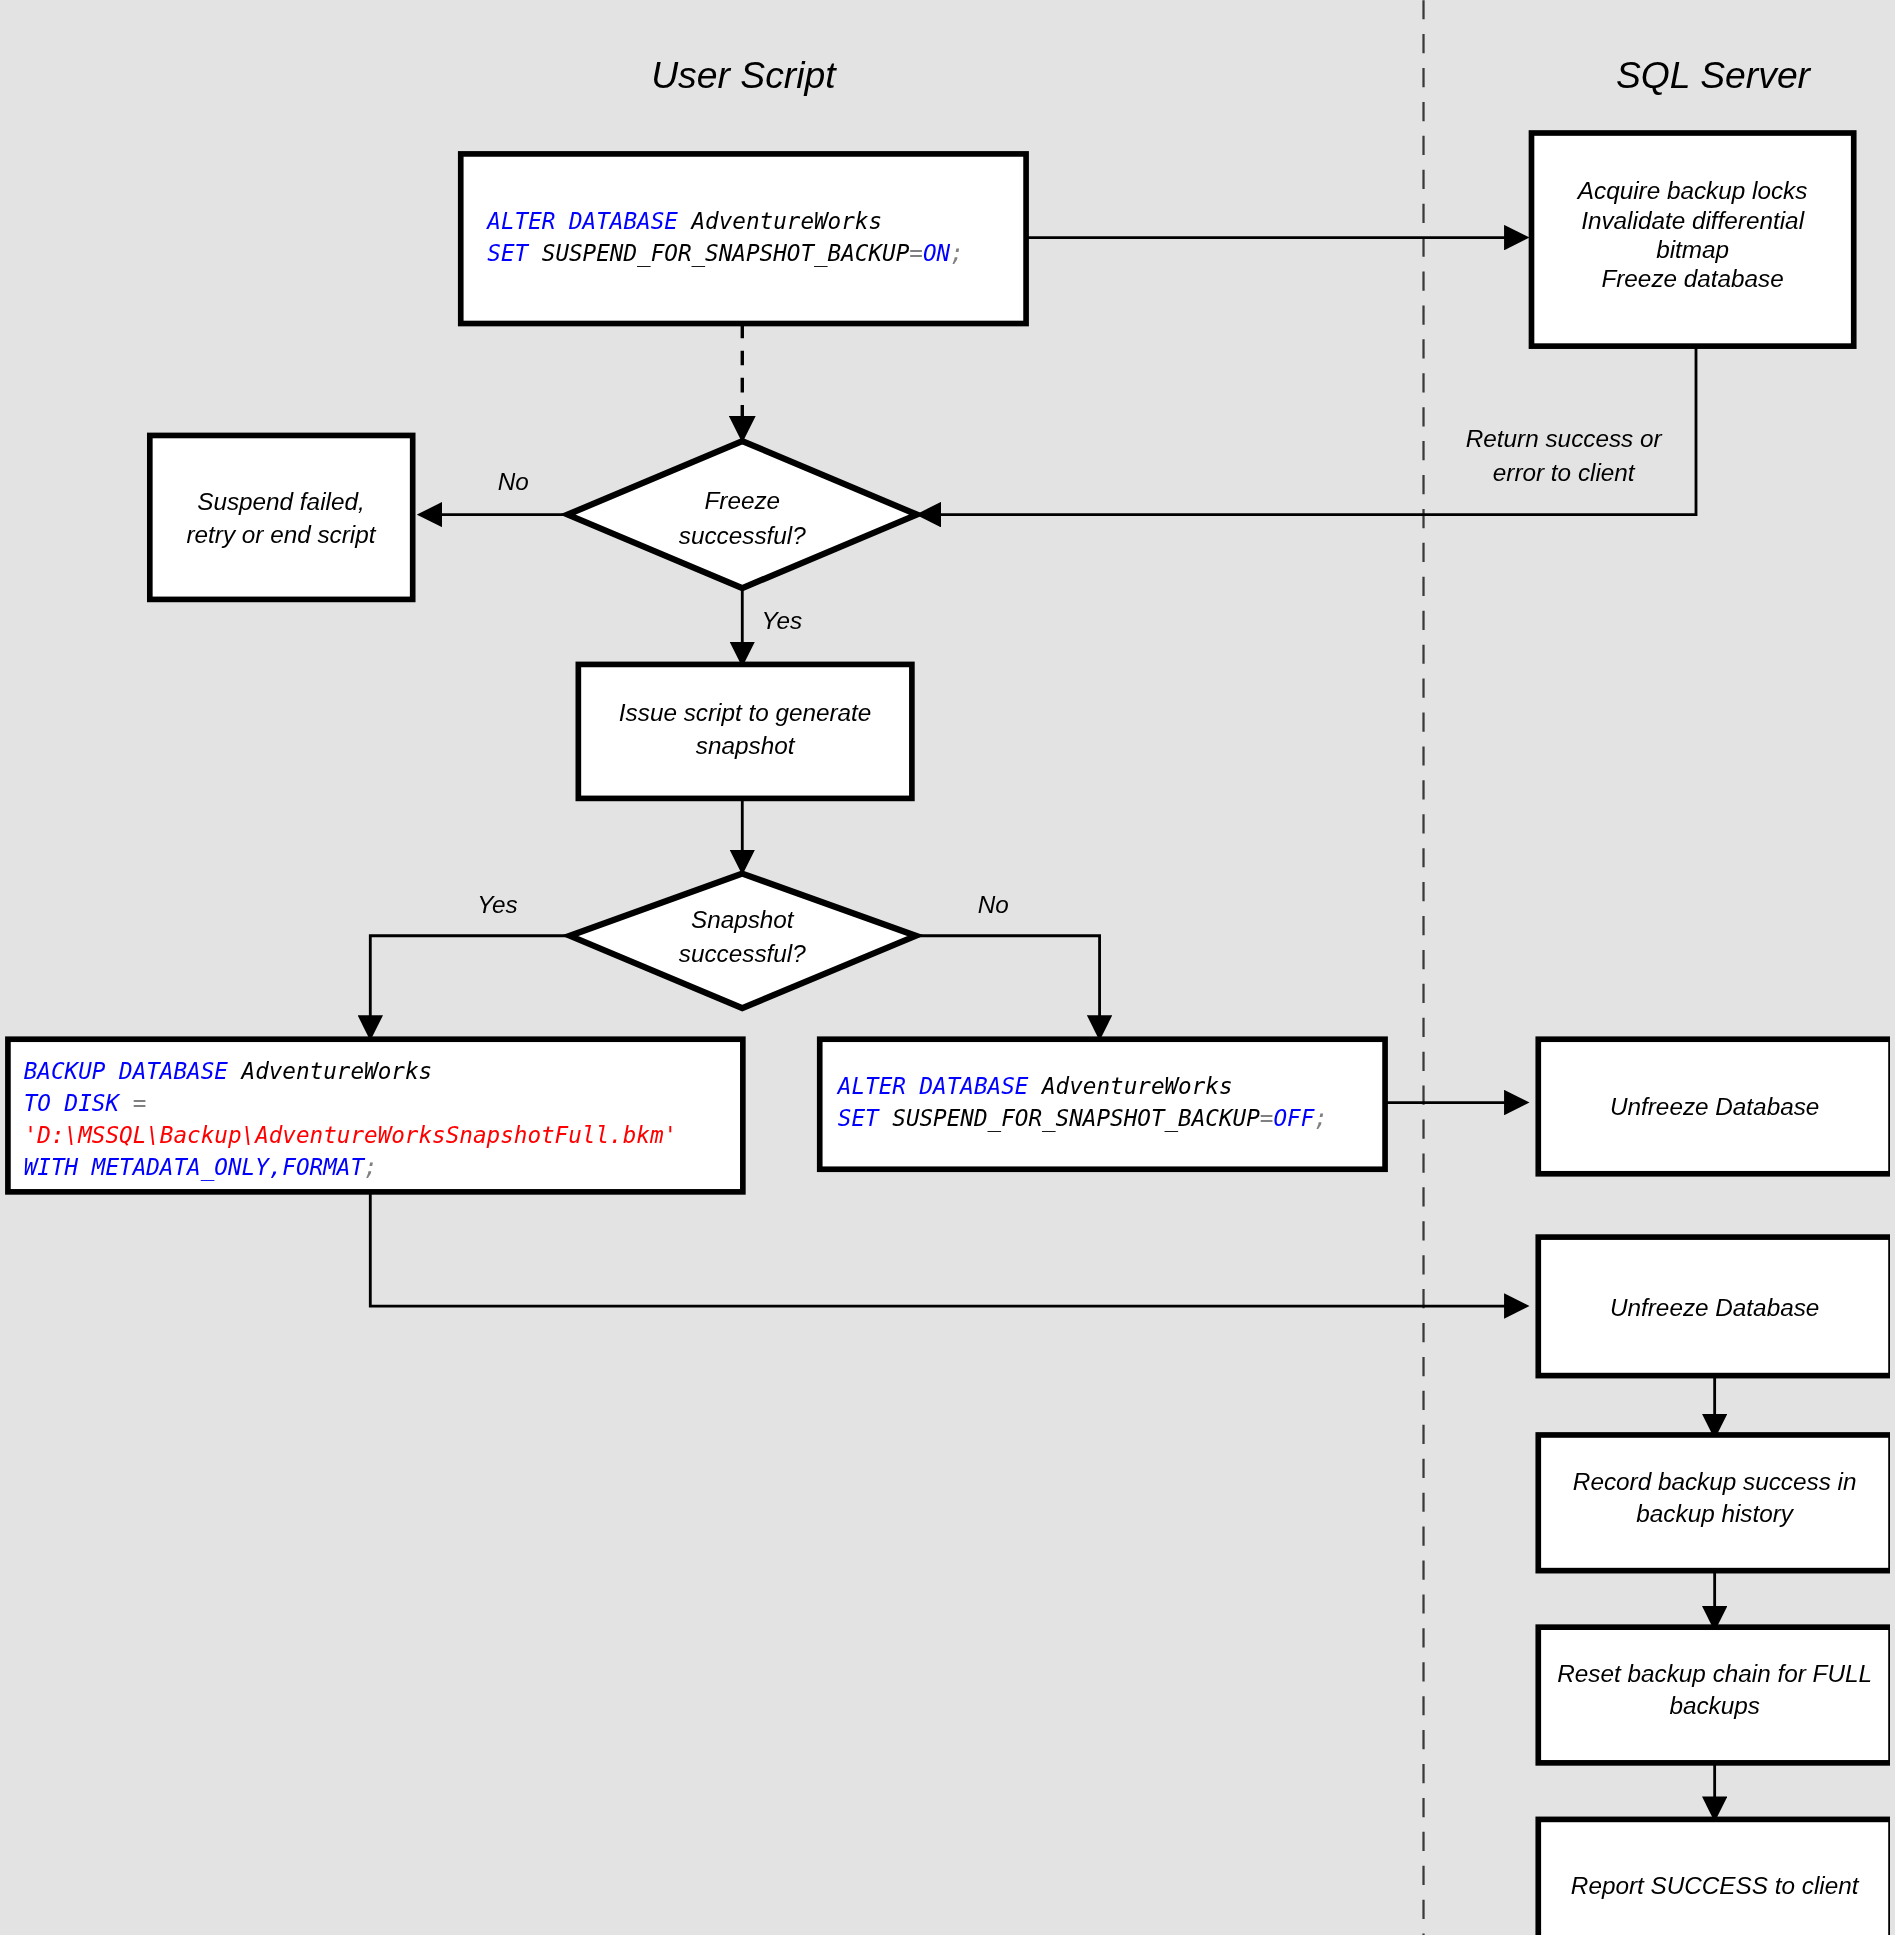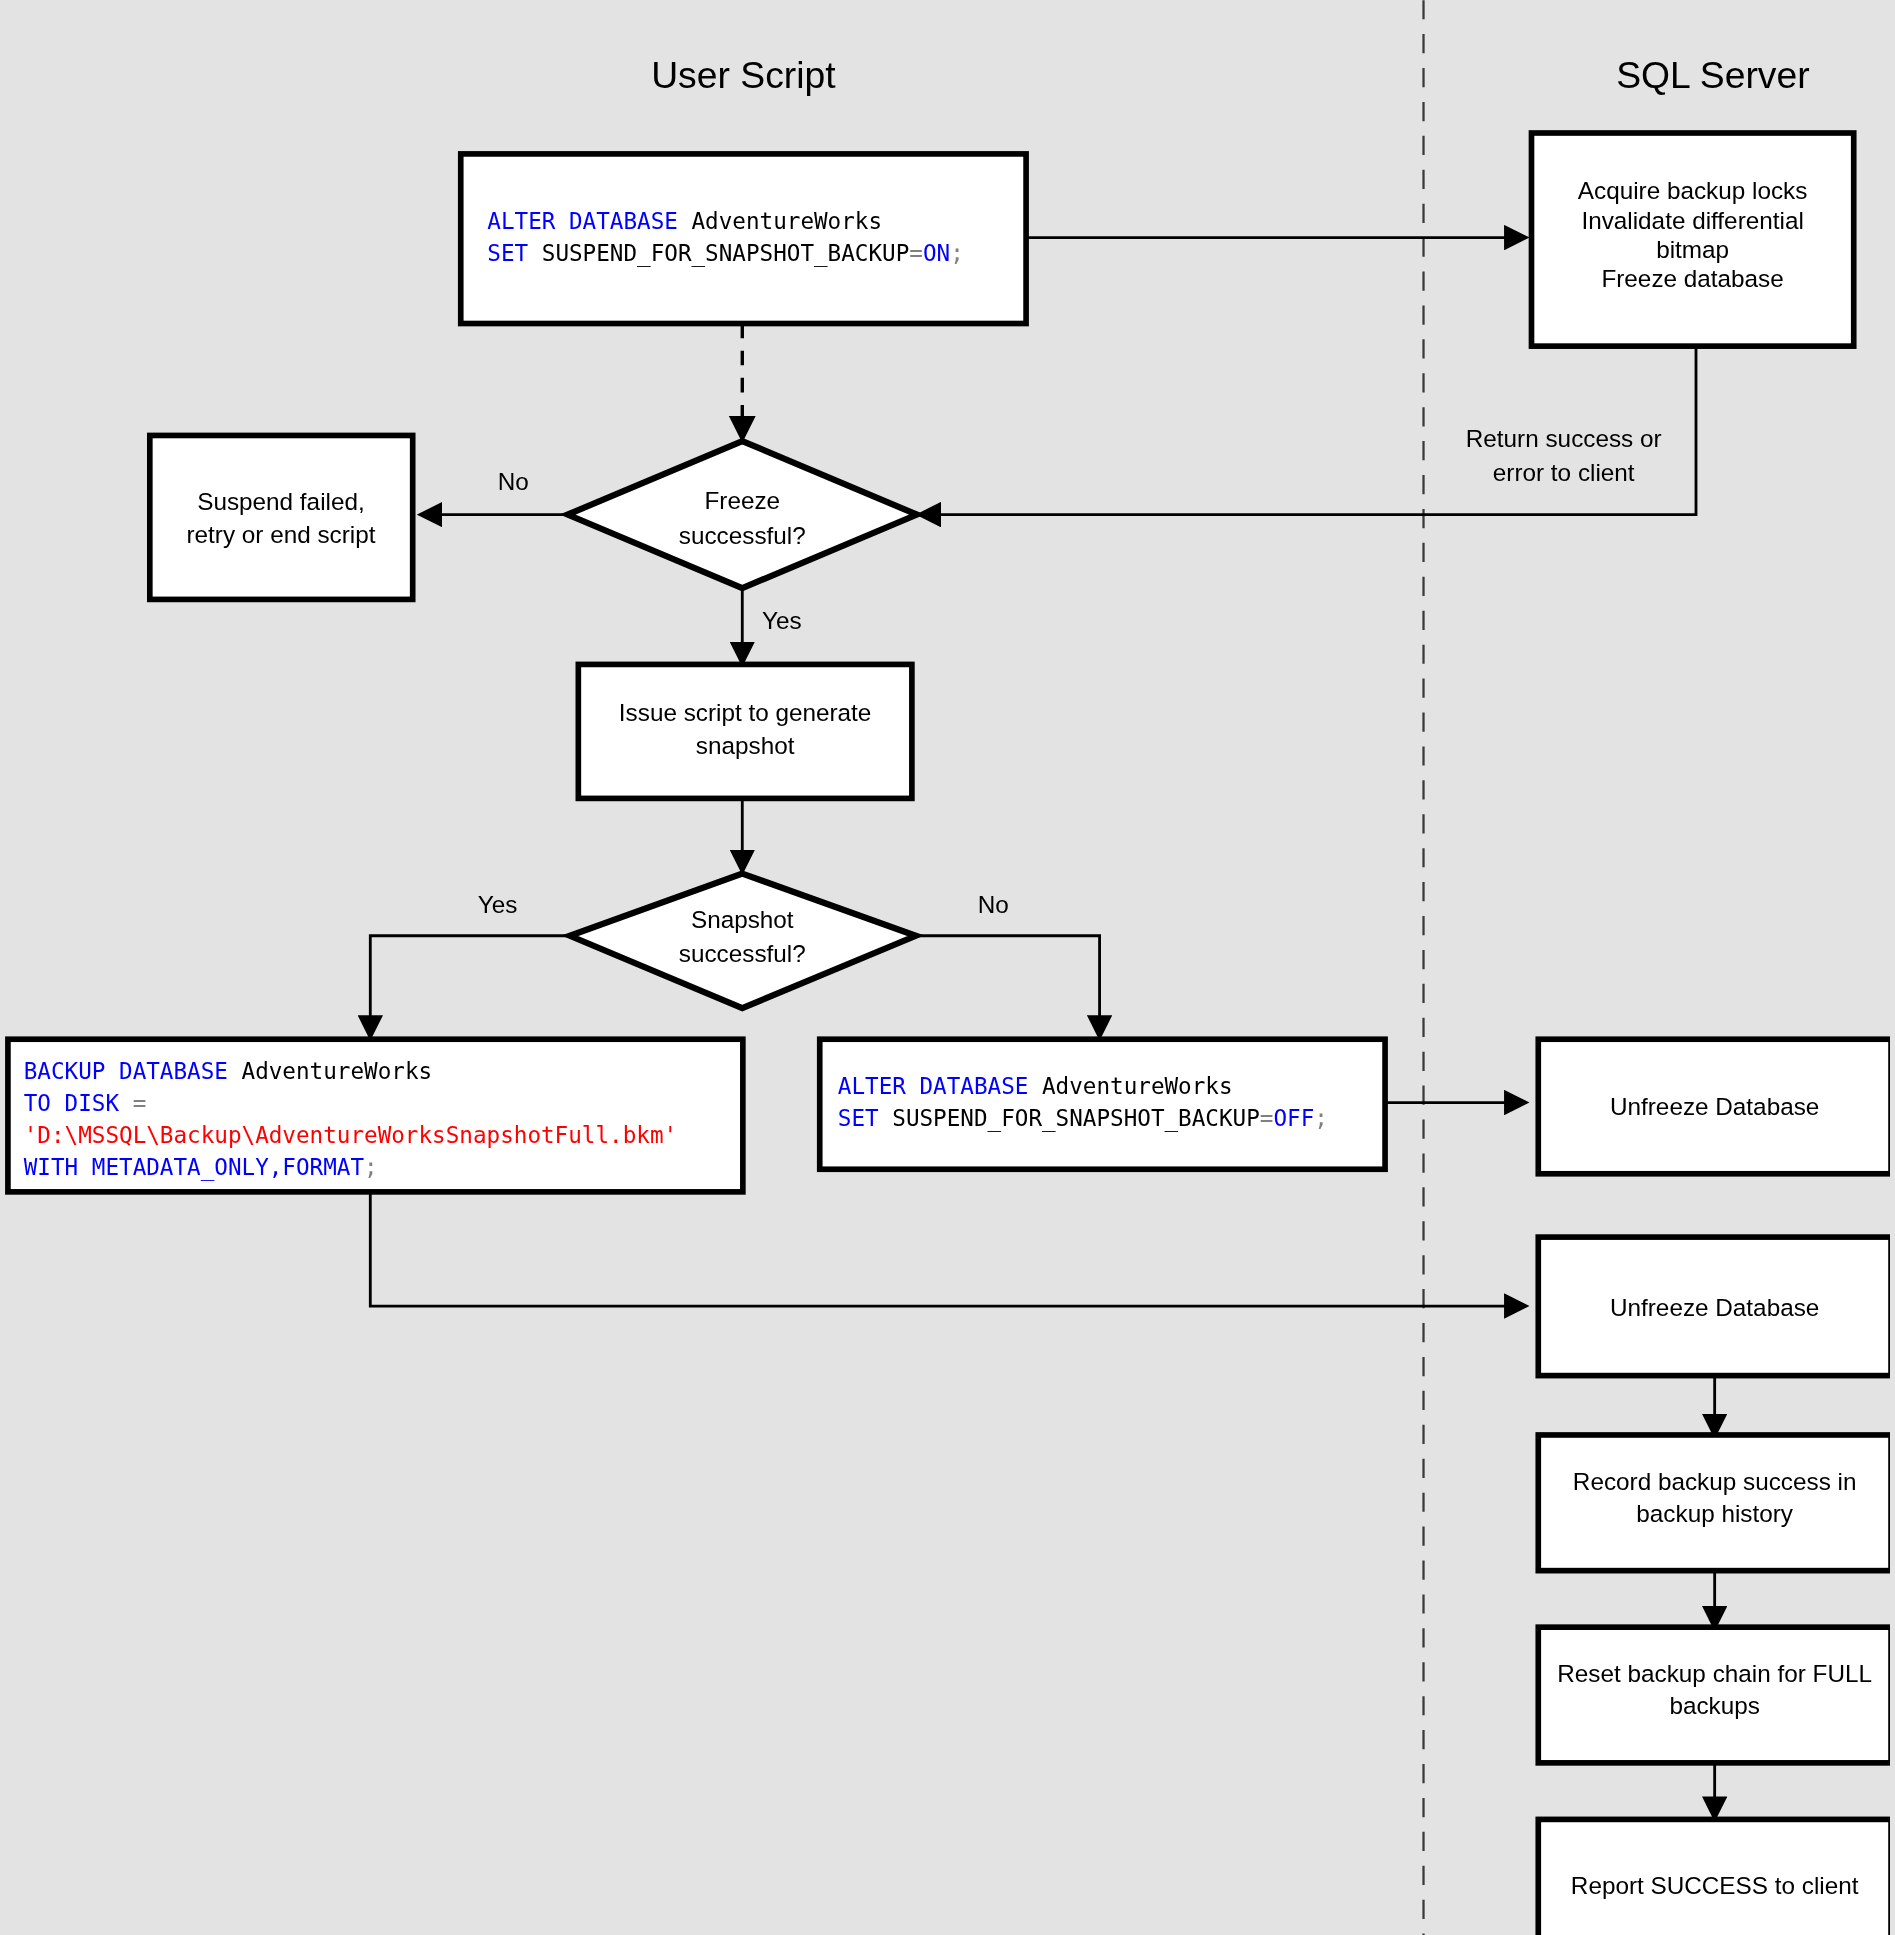--- a/index.html
+++ b/index.html
@@ -7,20 +7,21 @@
     padding: 0;
     background: #e3e3e3;
   }
   #page {
     position: relative;
     width: 1890px;
     height: 1936px;
     background: #e3e3e3;
     font-family: "Liberation Sans", sans-serif;
     overflow: hidden;
+    font-style: italic;
   }
   svg#canvas {
     position: absolute;
     top: 0; left: 0;
     width: 1895px;
     height: 1936px;
     display: block;
   }
   .lane-title {
     font-size: 66px;

